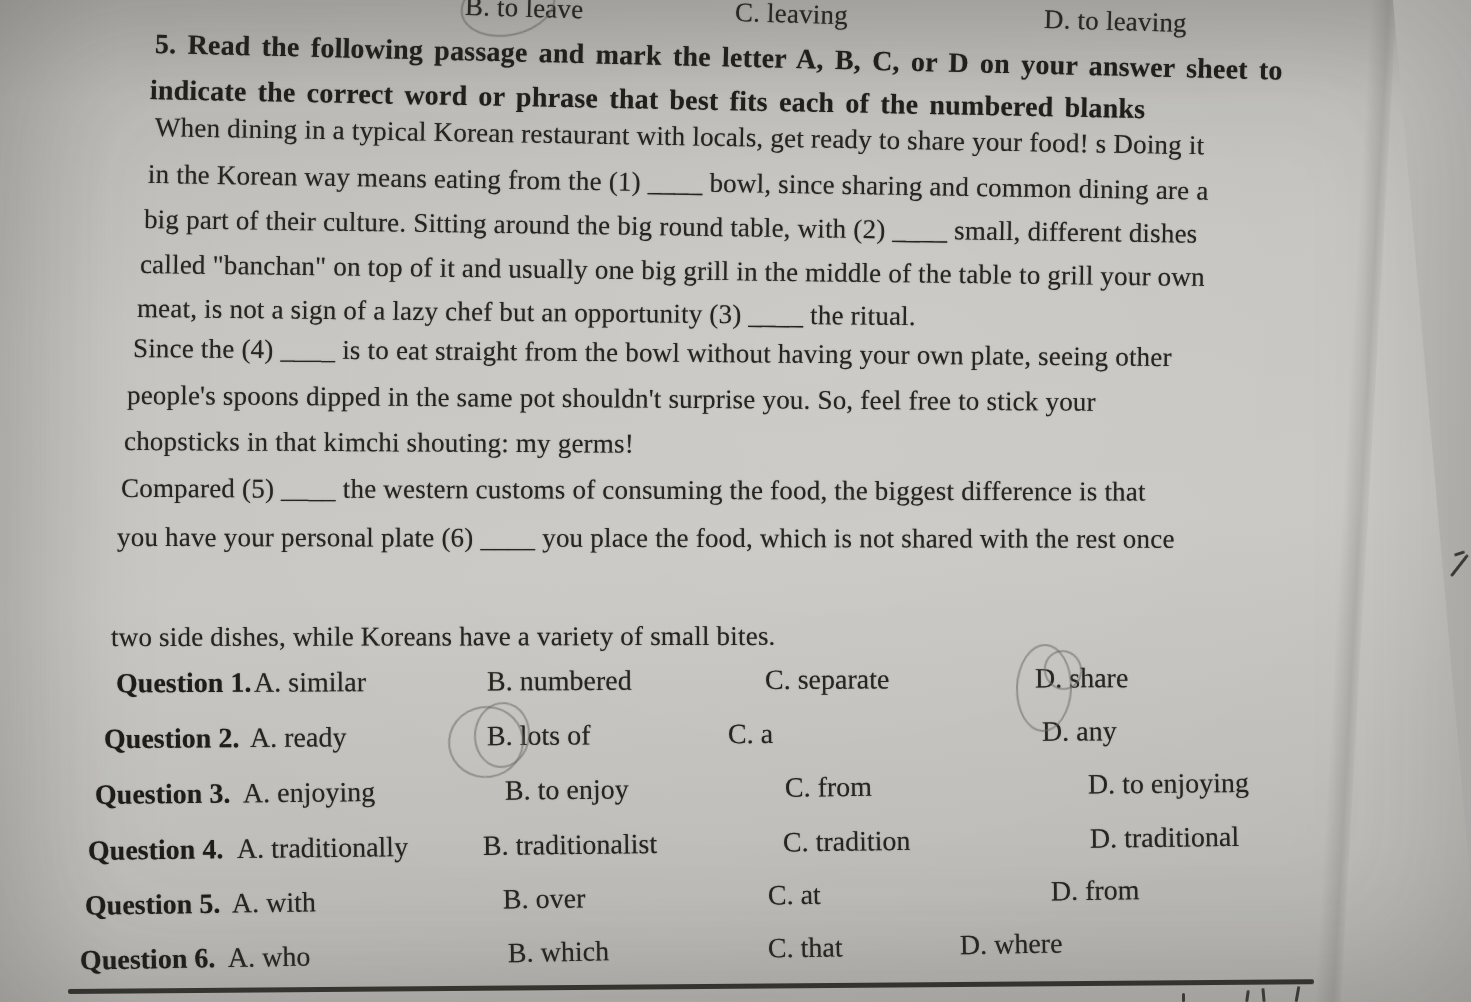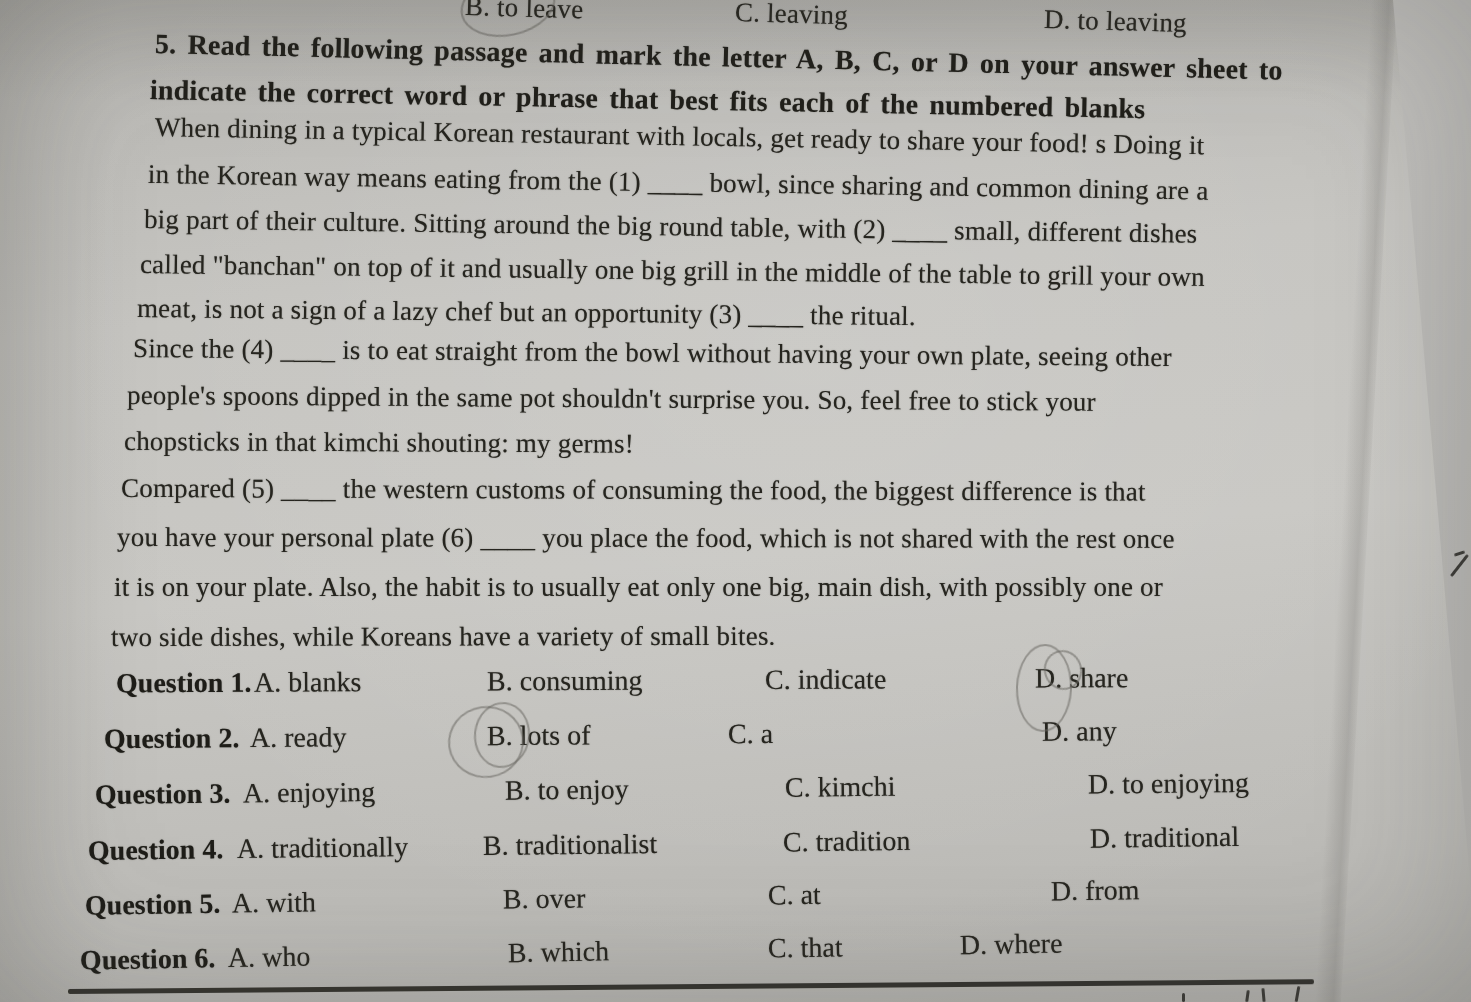--- a/index.html
+++ b/index.html
@@ -65,42 +65,41 @@
   <div class="line" style="left:155px; top:112px; transform:rotate(1.0deg)">When dining in a typical Korean restaurant with locals, get ready to share your food! s Doing it</div>
   <div class="line" style="left:148px; top:159px; transform:rotate(0.9deg)">in the Korean way means eating from the (1) ____ bowl, since sharing and common dining are a</div>
   <div class="line" style="left:144px; top:204px; transform:rotate(0.8deg)">big part of their culture. Sitting around the big round table, with (2) ____ small, different dishes</div>
   <div class="line" style="left:140px; top:249px; transform:rotate(0.7deg)">called "banchan" on top of it and usually one big grill in the middle of the table to grill your own</div>
   <div class="line" style="left:137px; top:293px; transform:rotate(0.6deg)">meat, is not a sign of a lazy chef but an opportunity (3) ____ the ritual.</div>
   <div class="line" style="left:133px; top:333px; transform:rotate(0.5deg)">Since the (4) ____ is to eat straight from the bowl without having your own plate, seeing other</div>
   <div class="line" style="left:127px; top:380px; transform:rotate(0.4deg)">people's spoons dipped in the same pot shouldn't surprise you. So, feel free to stick your</div>
   <div class="line" style="left:124px; top:426px; transform:rotate(0.3deg)">chopsticks in that kimchi shouting: my germs!</div>
   <div class="line" style="left:121px; top:473px; transform:rotate(0.2deg)">Compared (5) ____ the western customs of consuming the food, the biggest difference is that</div>
   <div class="line" style="left:117px; top:522px; transform:rotate(0.1deg)">you have your personal plate (6) ____ you place the food, which is not shared with the rest once</div>
-  <div class="line" style="left:114px; top:572px; transform:rotate(0deg)">it is on your plate. Also, the habit is to usually eat only one big, main dish, with possibly one or</div>
   <div class="line" style="left:111px; top:622px; transform:rotate(-0.1deg)">two side dishes, while Koreans have a variety of small bites.</div>
 
   <div class="q-row" style="top:668px; transform:rotate(-0.3deg)">
     <span class="q-label" style="left:116px">Question 1.</span>
-    <span style="left:254px">A. blanks</span>
-    <span style="left:487px">B. consuming</span>
-    <span style="left:765px">C. indicate</span>
+    <span style="left:254px">A. similar</span>
+    <span style="left:487px">B. numbered</span>
+    <span style="left:765px">C. separate</span>
     <span style="left:1035px">D. share</span>
   </div>
   <div class="q-row" style="top:724px; transform:rotate(-0.45deg)">
     <span class="q-label" style="left:104px">Question 2.</span>
     <span style="left:250px">A. ready</span>
     <span style="left:487px">B. lots of</span>
     <span style="left:728px">C. a</span>
     <span style="left:1042px">D. any</span>
   </div>
   <div class="q-row" style="top:780px; transform:rotate(-0.6deg)">
     <span class="q-label" style="left:95px">Question 3.</span>
     <span style="left:243px">A. enjoying</span>
     <span style="left:505px">B. to enjoy</span>
-    <span style="left:785px">C. kimchi</span>
+    <span style="left:785px">C. from</span>
     <span style="left:1088px">D. to enjoying</span>
   </div>
   <div class="q-row" style="top:836px; transform:rotate(-0.7deg)">
     <span class="q-label" style="left:88px">Question 4.</span>
     <span style="left:237px">A. traditionally</span>
     <span style="left:483px">B. traditionalist</span>
     <span style="left:783px">C. tradition</span>
     <span style="left:1090px">D. traditional</span>
   </div>
   <div class="q-row" style="top:891px; transform:rotate(-0.85deg)">

